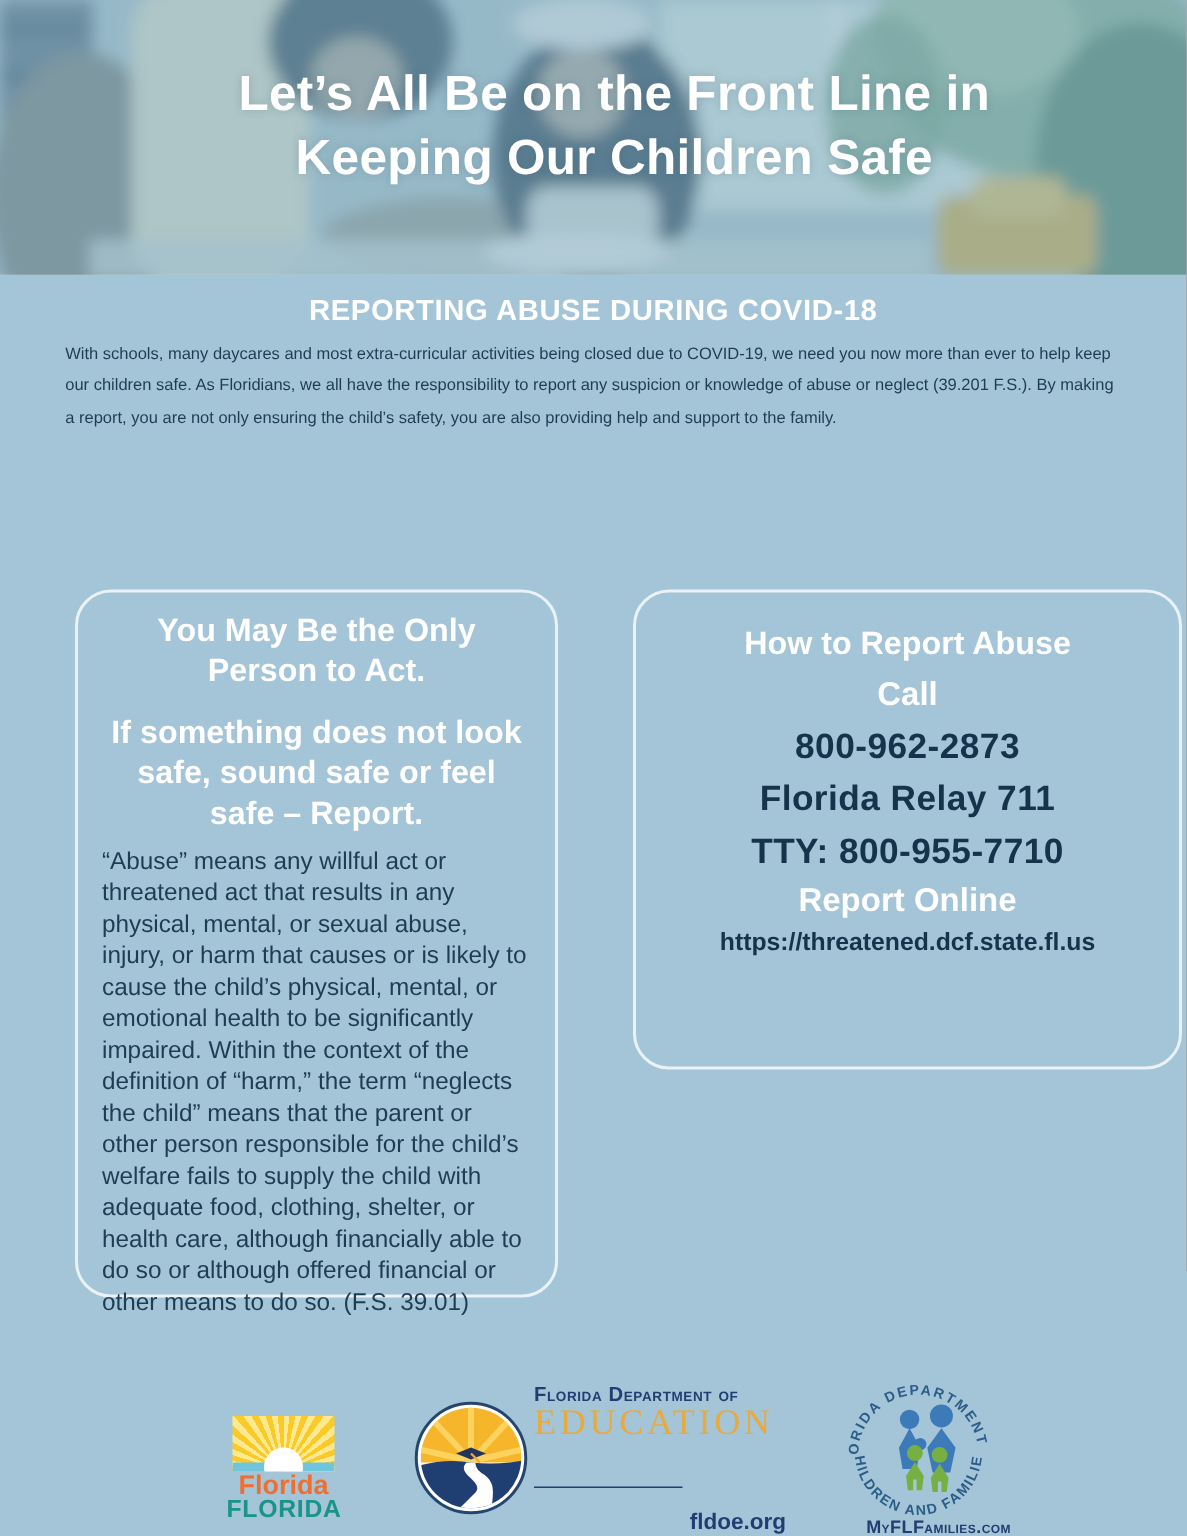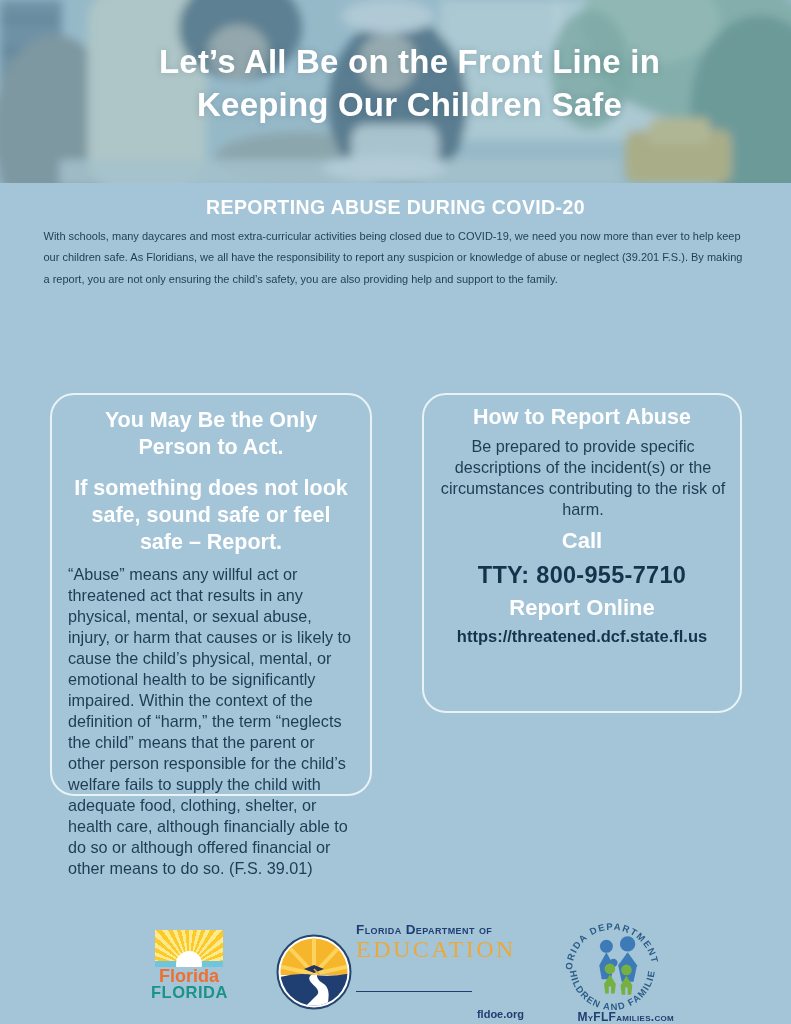--- a/index.html
+++ b/index.html
@@ -41,22 +41,22 @@
   }
   .intro-body{
     margin:0 auto;width:704px;color:var(--dark-text);
     font-size:11px;line-height:21.4px;
   }
   
   .card{
     position:absolute;box-sizing:border-box;
     border:2px solid var(--card-border);border-radius:24px;
   }
-  .card-left{left:50px;top:393px;width:322px;height:403px;padding:12px 16px;}
-  .card-right{left:422px;top:393px;width:320px;height:320px;padding:10px 8px;text-align:center;}
+  .card-left{left:50px;top:393px;width:322px;height:472px;padding:12px 16px;}
+  .card-right{left:422px;top:393px;width:366px;height:320px;padding:22px 8px;text-align:center;}
   .card h3{
     margin:0;text-align:center;color:var(--white-text);
     font-size:21.5px;font-weight:bold;line-height:27px;
   }
   .card-left .h2{margin-top:14px;}
   .card-left p{
     margin:8px 0 0;color:var(--dark-text);
     font-size:16.2px;line-height:21px;text-align:left;
   }
   .card-right h3{line-height:25px;}
@@ -64,37 +64,37 @@
     margin:6px auto 0;width:302px;color:var(--dark-text);
     font-size:16.2px;line-height:21px;
   }
   .rc-call{margin-top:8px;color:var(--white-text);font-size:22px;font-weight:bold;line-height:26px;}
   .rc-phone{margin-top:7px;color:var(--phone-text);font-size:23.5px;font-weight:bold;line-height:28px;letter-spacing:.3px;}
   .rc-online{margin-top:6px;color:var(--white-text);font-size:22px;font-weight:bold;line-height:26px;}
   .rc-url{margin-top:6px;color:var(--phone-text);font-size:16.5px;font-weight:bold;line-height:18px;}
   
   .footer{position:absolute;left:0;top:915px;width:791px;height:109px;}
   
-  .health-logo{position:absolute;left:151px;top:15px;width:76px;text-align:center;}
+  .health-logo{position:absolute;left:151px;top:29px;width:76px;text-align:center;}
   .fh-sunbox{
     position:relative;width:68px;height:37px;margin:0 auto;overflow:hidden;
     background:repeating-conic-gradient(from -90deg at 50% 100%, #fbc928 0 6deg, #fde98e 6deg 12deg);
   }
   .fh-water{position:absolute;left:0;bottom:0;width:100%;height:6px;background:#6fc5dc;}
   .fh-sun{position:absolute;left:50%;bottom:-10px;width:26px;height:26px;margin-left:-13px;border-radius:50%;background:#fff;}
   .fh-florida{margin-top:1px;color:var(--health-orange);font-size:18px;font-weight:bold;line-height:16px;}
   .fh-health{color:var(--health-teal);font-size:16.5px;font-weight:bold;letter-spacing:.5px;line-height:16px;}
   
   .doe-logo{position:absolute;left:276px;top:8px;display:flex;align-items:center;}
   .doe-text{margin-left:4px;width:168px;}
   .doe-line1{color:var(--doe-navy);font-variant:small-caps;font-weight:bold;font-size:13.5px;line-height:14px;letter-spacing:.4px;}
   .doe-line2{color:var(--doe-gold);font-family:"Liberation Serif",serif;font-size:24px;line-height:24px;letter-spacing:2.5px;}
   .doe-line3{display:flex;align-items:center;margin-top:2px;}
   .doe-rule{flex:1;height:1.5px;background:var(--doe-navy);margin-right:5px;}
-  .doe-site{color:var(--doe-navy);font-size:11px;font-weight:bold;line-height:11px;margin-top:46px;}
+  .doe-site{color:var(--doe-navy);font-size:15px;font-weight:bold;line-height:11px;margin-top:46px;}
   
   .dcf-logo{position:absolute;left:560px;top:3px;width:114px;text-align:center;}
   .dcf-site{margin-top:-4px;color:var(--doe-navy);font-variant:small-caps;font-weight:bold;font-size:12px;letter-spacing:.3px;text-align:right;}
 </style>
 </head>
 <body>
 
 <div class="page">
 
   <header class="hero">
@@ -144,34 +144,35 @@
 
       <rect width="791" height="183" fill="#7ea9c4" opacity="0.45"></rect>
     </svg>
     <h1 class="hero-title">
       <span>Let’s All Be on the Front Line in</span>
       <span>Keeping Our Children Safe</span>
     </h1>
   </header>
 
   <section class="intro">
-    <h2 class="intro-heading">REPORTING ABUSE DURING COVID-20</h2>
+    <h2 class="intro-heading">REPORTING ABUSE DURING COVID-18</h2>
     <p class="intro-body">With schools, many daycares and most extra-curricular activities being closed due to COVID-19, we need you now more than ever to help keep our children safe. As Floridians, we all have the responsibility to report any suspicion or knowledge of abuse or neglect (39.201 F.S.). By making a report, you are not only ensuring the child’s safety, you are also providing help and support to the family.</p>
   </section>
 
   <div class="card card-left">
     <h3 class="h1">You May Be the Only Person to Act.</h3>
     <h3 class="h2">If something does not look safe, sound safe or feel safe – Report.</h3>
     <p>“Abuse” means any willful act or threatened act that results in any physical, mental, or sexual abuse, injury, or harm that causes or is likely to cause the child’s physical, mental, or emotional health to be significantly impaired. Within the context of the definition of “harm,” the term “neglects the child” means that the parent or other person responsible for the child’s welfare fails to supply the child with adequate food, clothing, shelter, or health care, although financially able to do so or although offered financial or other means to do so. (F.S. 39.01)</p>
   </div>
 
   <div class="card card-right">
     <h3>How to Report Abuse</h3>
-    <p class="rc-body">Be prepared to provide specific descriptions of the incident(s) or the circumstances contributing to the risk of harm.</p>
     <div class="rc-call">Call</div>
+    <div class="rc-phone">800-962-2873</div>
+    <div class="rc-phone">Florida Relay 711</div>
     <div class="rc-phone">TTY: 800-955-7710</div>
     <div class="rc-online">Report Online</div>
     <div class="rc-url">https://threatened.dcf.state.fl.us</div>
   </div>
 
   <footer class="footer">
 
     <div class="health-logo">
       <div class="fh-sunbox">
         <div class="fh-water"></div>

